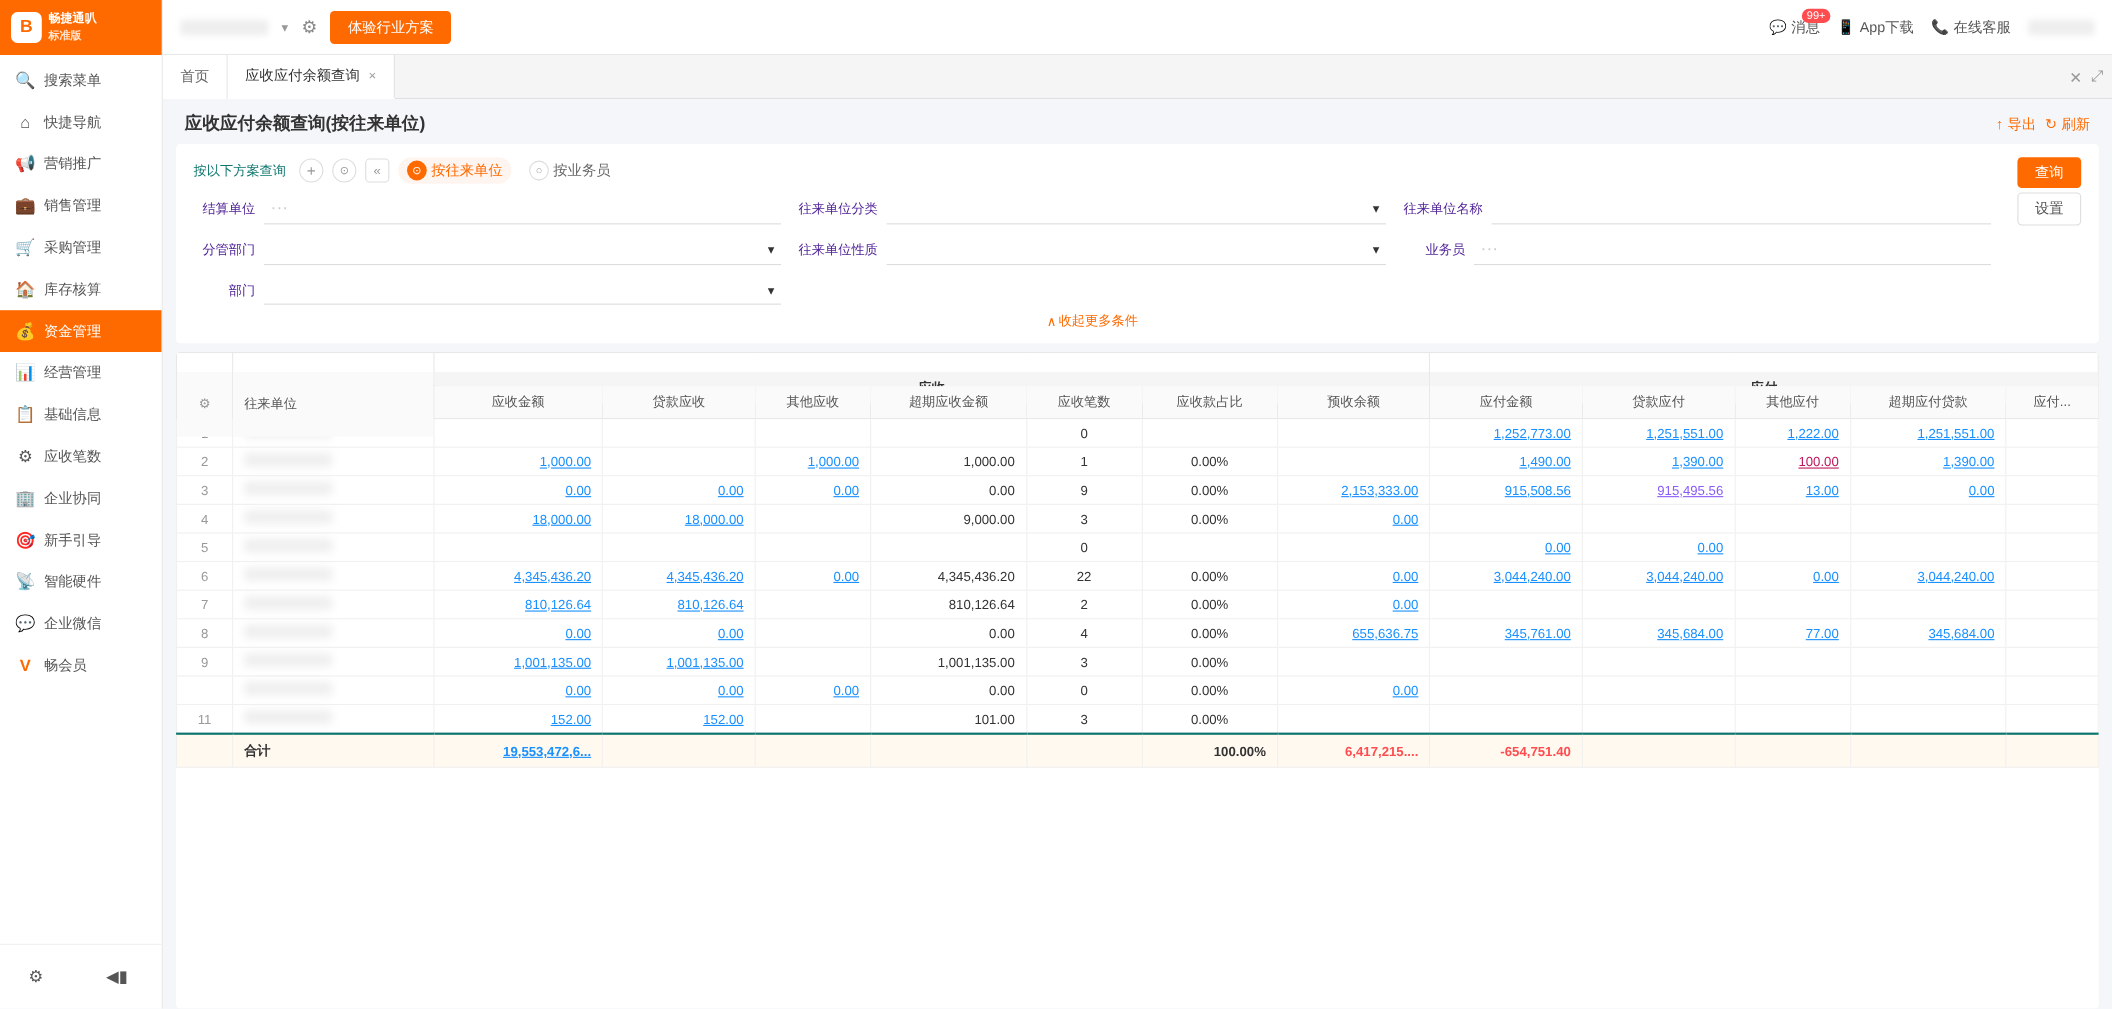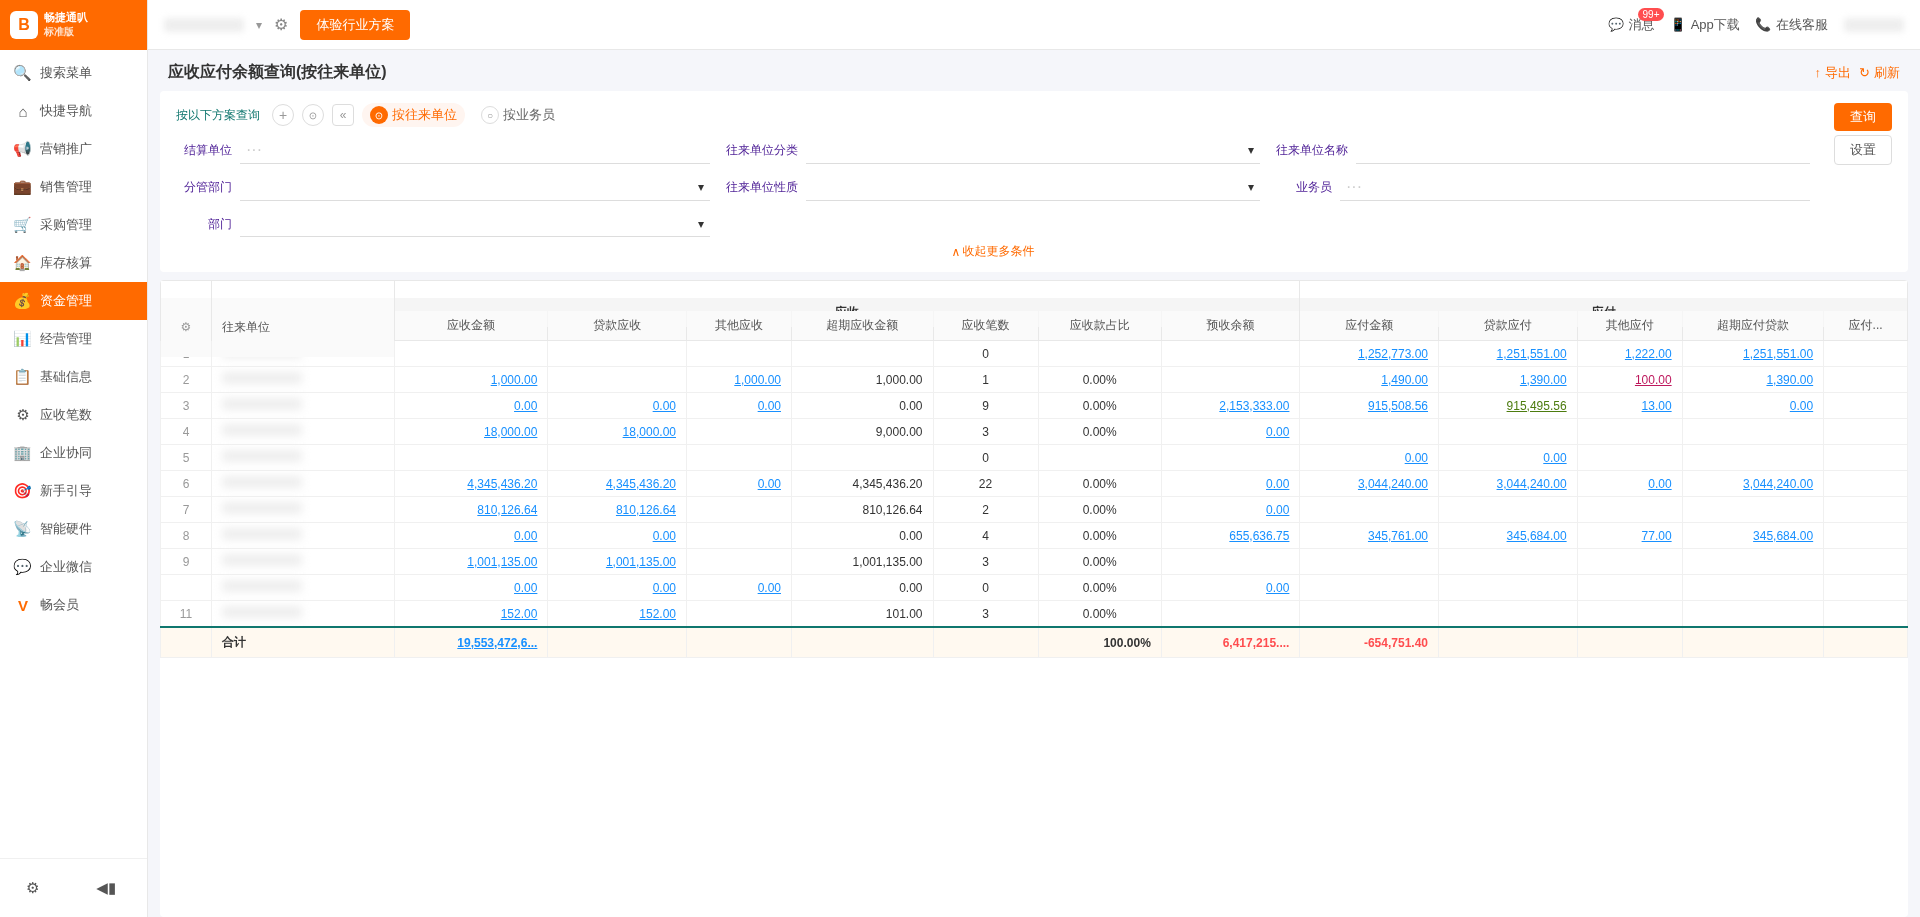--- a/index.html
+++ b/index.html
@@ -202,20 +202,33 @@
         <span>App下载</span>
       </div>
       <div class="badge-item">
         <span>📞</span>
         <span>在线客服</span>
       </div>
       <div style="filter:blur(3px); background:#eee; border-radius:3px; width:60px; height:14px;"></div>
     </div>
   </div>
 
+  <div class="tabbar">
+    <div class="tab-item tab-home">
+      <span>首页</span>
+    </div>
+    <div class="tab-item active">
+      <span>应收应付余额查询</span>
+      <span class="tab-close">×</span>
+    </div>
+    <div class="tabbar-actions">
+      <span style="font-size:14px;">✕</span>
+      <span style="font-size:14px;">⤢</span>
+    </div>
+  </div>
 
   <div class="content">
 
     <div class="page-header">
       <div class="page-title">应收应付余额查询(按往来单位)</div>
       <div class="page-header-actions">
         <button class="page-header-btn">
           <span>↑</span>
           <span>导出</span>
         </button>
@@ -374,21 +387,21 @@
               <td class="row-num center">3</td>
               <td class="left"><span style="filter:blur(4px);background:#eee;border-radius:3px;display:inline-block;min-width:80px;height:12px;"></span></td>
               <td><span style="color:#1890ff;text-decoration:underline;cursor:pointer;">0.00</span></td>
               <td><span style="color:#1890ff;text-decoration:underline;cursor:pointer;">0.00</span></td>
               <td><span style="color:#1890ff;text-decoration:underline;cursor:pointer;">0.00</span></td>
               <td>0.00</td>
               <td class="center">9</td>
               <td class="center">0.00%</td>
               <td><span style="color:#1890ff;text-decoration:underline;cursor:pointer;">2,153,333.00</span></td>
               <td><span style="color:#1890ff;text-decoration:underline;cursor:pointer;">915,508.56</span></td>
-              <td><span style="color:#4d7c0f;text-decoration:underline;cursor:pointer;">915,495.56</span></td>
+              <td><span style="color:#8b5cf6;text-decoration:underline;cursor:pointer;">915,495.56</span></td>
               <td><span style="color:#1890ff;text-decoration:underline;cursor:pointer;">13.00</span></td>
               <td><span style="color:#1890ff;text-decoration:underline;cursor:pointer;">0.00</span></td>
               <td></td>
             </tr>
             <tr>
               <td class="row-num center">4</td>
               <td class="left"><span style="filter:blur(4px);background:#eee;border-radius:3px;display:inline-block;min-width:80px;height:12px;"></span></td>
               <td><span style="color:#1890ff;text-decoration:underline;cursor:pointer;">18,000.00</span></td>
               <td><span style="color:#1890ff;text-decoration:underline;cursor:pointer;">18,000.00</span></td>
               <td></td>

